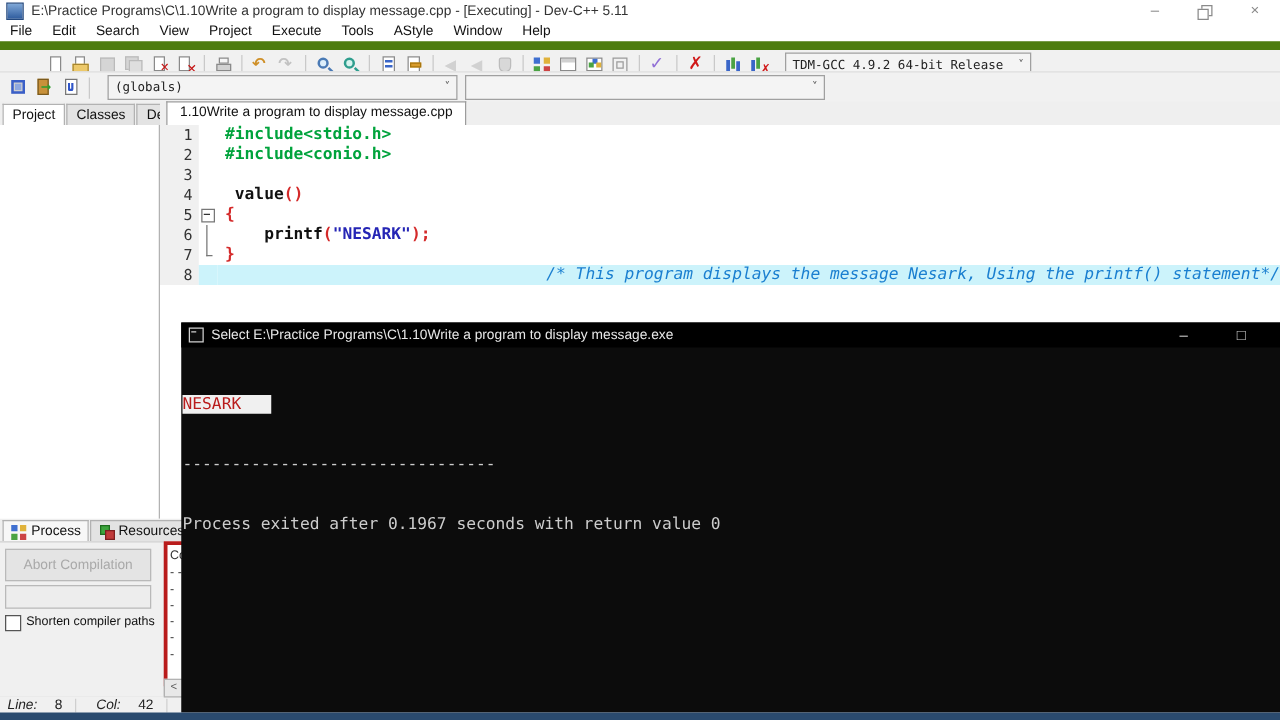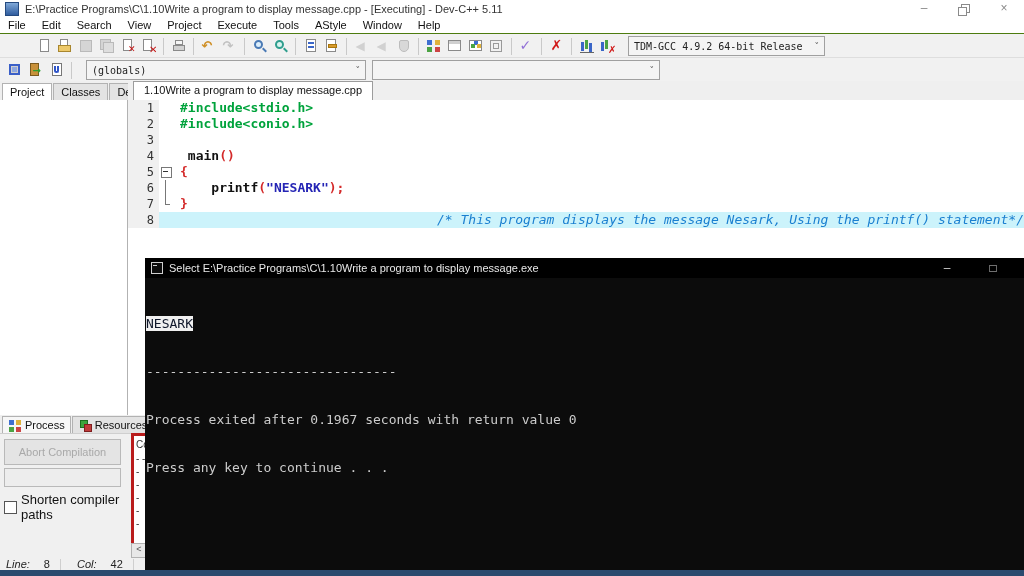--- a/index.html
+++ b/index.html
@@ -16,21 +16,21 @@
   .wcb.restore::before{content:"";position:absolute;left:17px;top:4px;width:7px;height:7px;border:1px solid #8a8a8a;background:#fff;}
   .wcb.restore::after{content:"";position:absolute;left:14px;top:7px;width:7px;height:7px;border:1px solid #8a8a8a;background:#fff;}
 
   
   .menubar{position:absolute;top:17px;left:0;right:0;height:16px;background:#fff;display:flex;
            font-size:11px;color:#111;align-items:center;}
   .mi{padding:1px 8px;}
 
   
   .toolbar{position:absolute;left:0;right:0;background:#f1f1f1;display:flex;align-items:center;padding-left:4px;}
-  #tb1{top:33px;height:24px;border-top:1px solid #4d7c0f;padding-left:33px;}
+  #tb1{top:33px;height:24px;border-top:7px solid #4d7c0f;padding-left:33px;}
   #tb2{top:57px;height:24px;border-top:1px solid #dedede;border-bottom:6px solid #ef4444;}
   .tbtn{width:21px;height:21px;display:flex;align-items:center;justify-content:center;flex:none;}
   .tbtn.dis{opacity:.6;}
   .tsep{width:1px;height:17px;background:#c9c9c9;margin:0 4px;flex:none;}
   .combo{height:18px;background:#f4f4f4;border:1px solid #a0a0a0;display:flex;align-items:center;
          font:10px "DejaVu Sans Mono",monospace;color:#222;padding:0 5px;flex:none;}
   .combo .chev{margin-left:auto;color:#555;font-size:9px;font-family:"DejaVu Sans",sans-serif;}
   #compiler-combo{width:185px;margin-left:10px;}
   #globals-combo{width:268px;margin-left:10px;}
   #member-combo{width:276px;margin-left:6px;}
@@ -121,35 +121,35 @@
 
   
   .console{position:absolute;left:145px;top:258px;right:0;height:312px;background:#0c0c0c;z-index:5;}
   .ctitle{height:20px;background:#000;display:flex;align-items:center;padding-left:6px;gap:6px;}
   .cicon{width:10px;height:10px;border:1px solid #cfcfcf;background:#0c0c0c;position:relative;flex:none;}
   .cicon::before{content:"";position:absolute;left:1px;top:2px;width:4px;height:1px;background:#cfcfcf;}
   .ctext{color:#e8e8e8;font-size:11px;white-space:nowrap;}
   .cbtns{margin-left:auto;display:flex;padding-right:8px;}
   .cb{width:46px;text-align:center;color:#cfcfcf;font-size:12px;line-height:20px;}
   .cbody{padding:6px 0 0 1px;font:13px/16px "DejaVu Sans Mono",monospace;color:#cccccc;white-space:pre;}
-  .csel{background:#f0f0f0;color:#0f172a;}
+  .csel{background:#f0f0f0;color:#b91c1c;padding-right:24px;}
 
   
   .btabs{position:absolute;left:0;top:415px;width:145px;height:18px;background:#efefef;
          display:flex;align-items:flex-end;padding-left:2px;overflow:hidden;z-index:3;}
   .btab{display:flex;align-items:center;gap:3px;font-size:11px;color:#111;padding:0 5px;height:16px;
         border:1px solid #b2b2b2;border-bottom:none;background:#e3e3e3;margin-right:1px;white-space:nowrap;}
   .btab.act{background:#f7f7f7;}
   .btab .ig{width:14px;height:14px;}
   .bpanel{position:absolute;left:0;top:433px;width:131px;height:123px;background:#f0f0f0;
           border-right:1px solid #b2b2b2;border-top:1px solid #cfcfcf;z-index:3;}
   .abort{position:absolute;left:4px;top:5px;width:115px;height:24px;background:#e4e4e4;border:1px solid #b9b9b9;
          color:#a9a9a9;font-size:11px;text-align:center;line-height:24px;}
   .progress{position:absolute;left:4px;top:34px;width:115px;height:17px;background:#ededed;border:1px solid #b9b9b9;}
-  .chkrow{position:absolute;left:4px;top:58px;display:flex;align-items:center;gap:4px;font-size:13px;color:#111;}
+  .chkrow{position:absolute;left:4px;top:58px;display:flex;align-items:flex-start;gap:4px;font-size:10px;color:#111;}
   .chk{width:11px;height:11px;background:#fff;border:1px solid #555;flex:none;}
   .logstrip{position:absolute;left:131px;top:433px;width:14px;height:110px;background:#fff;border:3px solid #b91c1c;
             z-index:4;font:10px/13px "Liberation Sans",sans-serif;color:#333;overflow:hidden;}
   .lg-head{padding:2px 0 1px 2px;display:block;}
   .lg-row{padding-left:2px;height:13px;display:block;white-space:nowrap;}
   .lscroll{position:absolute;left:131px;top:543px;width:14px;height:13px;background:#e8e8e8;border:1px solid #b2b2b2;
            color:#555;font-size:9px;text-align:center;line-height:11px;z-index:4;}
 
   
   .statusbar{position:absolute;left:0;top:556px;right:0;height:14px;background:#f0f0f0;border-top:1px solid #d0d0d0;
@@ -324,21 +324,21 @@
           <span class="ed-code"><span class="tk-pre">#include&lt;conio.h&gt;</span></span>
         </div>
         <div class="ed-row">
           <span class="ed-num">3</span>
           <span class="ed-fold"></span>
           <span class="ed-code"></span>
         </div>
         <div class="ed-row">
           <span class="ed-num">4</span>
           <span class="ed-fold"></span>
-          <span class="ed-code"><span class="tk-id"> main</span><span class="tk-sym">()</span></span>
+          <span class="ed-code"><span class="tk-id"> value</span><span class="tk-sym">()</span></span>
         </div>
         <div class="ed-row">
           <span class="ed-num">5</span>
           <span class="ed-fold f-open"></span>
           <span class="ed-code"><span class="tk-sym">{</span></span>
         </div>
         <div class="ed-row">
           <span class="ed-num">6</span>
           <span class="ed-fold f-line"></span>
           <span class="ed-code"><span class="tk-id">    printf</span><span class="tk-sym">(</span><span class="tk-str">"NESARK"</span><span class="tk-sym">);</span></span>
@@ -362,21 +362,20 @@
       <span class="ctext">Select E:\Practice Programs\C\1.10Write a program to display message.exe</span>
       <span class="cbtns">
         <span class="cb">–</span>
         <span class="cb">□</span>
       </span>
     </div>
     <div class="cbody">
       <div><span class="csel">NESARK</span></div>
       <div>--------------------------------</div>
       <div>Process exited after 0.1967 seconds with return value 0</div>
-      <div>Press any key to continue . . .</div>
     </div>
   </div>
 
   <div class="btabs">
       <span class="btab act">
         <span class="ig ic-compiler-tab"></span>
         <span>Process</span>
       </span>
       <span class="btab">
         <span class="ig ic-resources-tab"></span>

